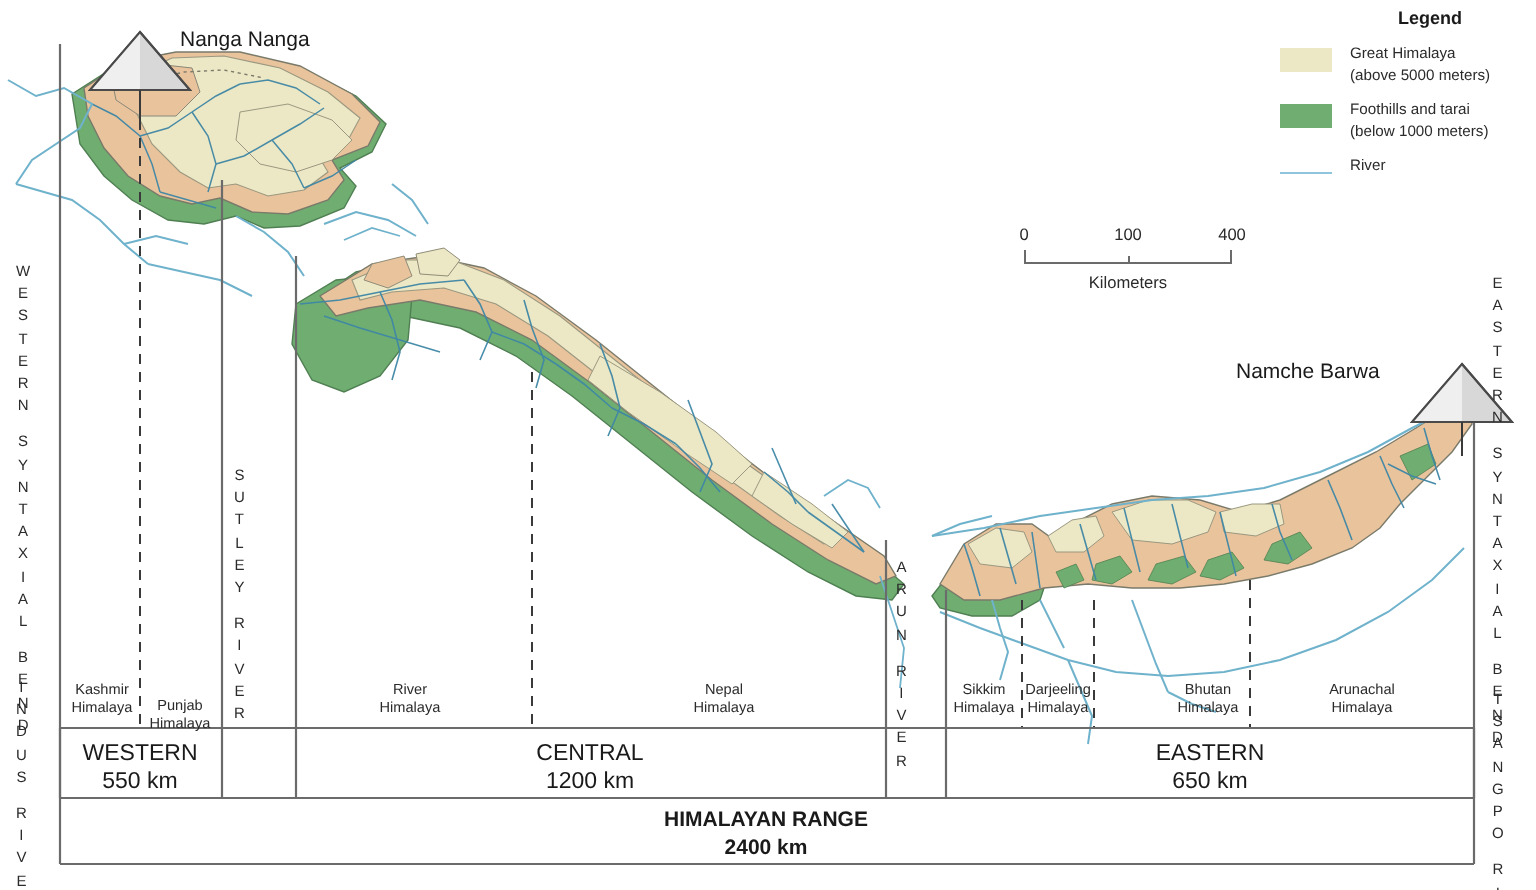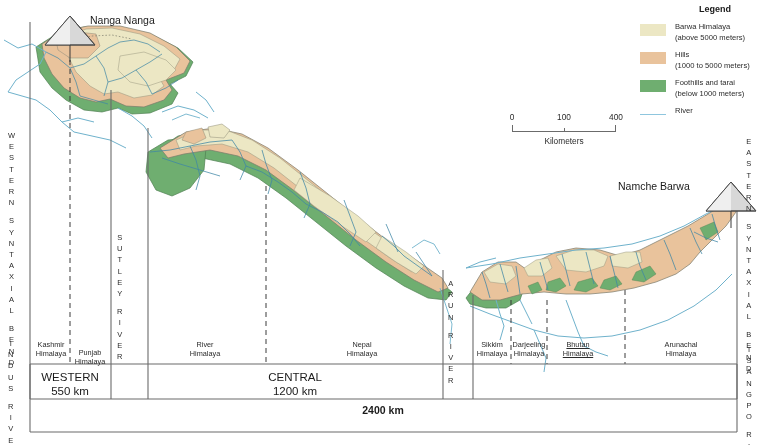--- a/index.html
+++ b/index.html
@@ -259,32 +259,25 @@
 
   <div class="peaklabel" style="left:90px;top:14px;">Nanga Nanga</div>
   <div class="peaklabel" style="left:618px;top:180px;">Namche Barwa</div>
 
   <div class="legend">
     <div class="legend-title">Legend</div>
 
     <div class="legend-row">
       <div class="swatch" style="background:#ece7c4;"></div>
       <div class="legend-text">
-        <div>Barwa Himalaya</div>
+        <div>Great Himalaya</div>
         <div>(above 5000 meters)</div>
       </div>
     </div>
 
-    <div class="legend-row">
-      <div class="swatch" style="background:#e9c39c;"></div>
-      <div class="legend-text">
-        <div>Hills</div>
-        <div>(1000 to 5000 meters)</div>
-      </div>
-    </div>
 
     <div class="legend-row">
       <div class="swatch" style="background:#6fae70;"></div>
       <div class="legend-text">
         <div>Foothills and tarai</div>
         <div>(below 1000 meters)</div>
       </div>
     </div>
 
     <div class="legend-row river">
@@ -430,35 +423,40 @@
     <div>Himalaya</div>
   </div>
   <div class="sublabel" style="left:492px;top:340px;width:38px;">
     <div>Sikkim</div>
     <div>Himalaya</div>
   </div>
   <div class="sublabel" style="left:529px;top:340px;width:40px;">
     <div>Darjeeling</div>
     <div>Himalaya</div>
   </div>
-  <div class="sublabel" style="left:578px;top:340px;width:70px;text-decoration:underline;">
+  <div class="sublabel" style="left:604px;top:340px;width:70px;">
     <div>Bhutan</div>
     <div>Himalaya</div>
   </div>
   <div class="sublabel" style="left:681px;top:340px;width:80px;">
     <div>Arunachal</div>
     <div>Himalaya</div>
   </div>
 
   <div class="seclabel" style="left:70px;top:370px;width:100px;">
     <div>WESTERN</div>
     <div>550 km</div>
   </div>
   <div class="seclabel" style="left:295px;top:370px;width:140px;text-align:center;">
     <div>CENTRAL</div>
     <div>1200 km</div>
   </div>
+  <div class="seclabel" style="left:605px;top:370px;width:140px;">
+    <div>EASTERN</div>
+    <div>650 km</div>
+  </div>
 
   <div class="totallabel" style="left:383px;top:404px;width:300px;">
+    <div>HIMALAYAN RANGE</div>
     <div>2400 km</div>
   </div>
 
 </div>
 
 </body></html>

